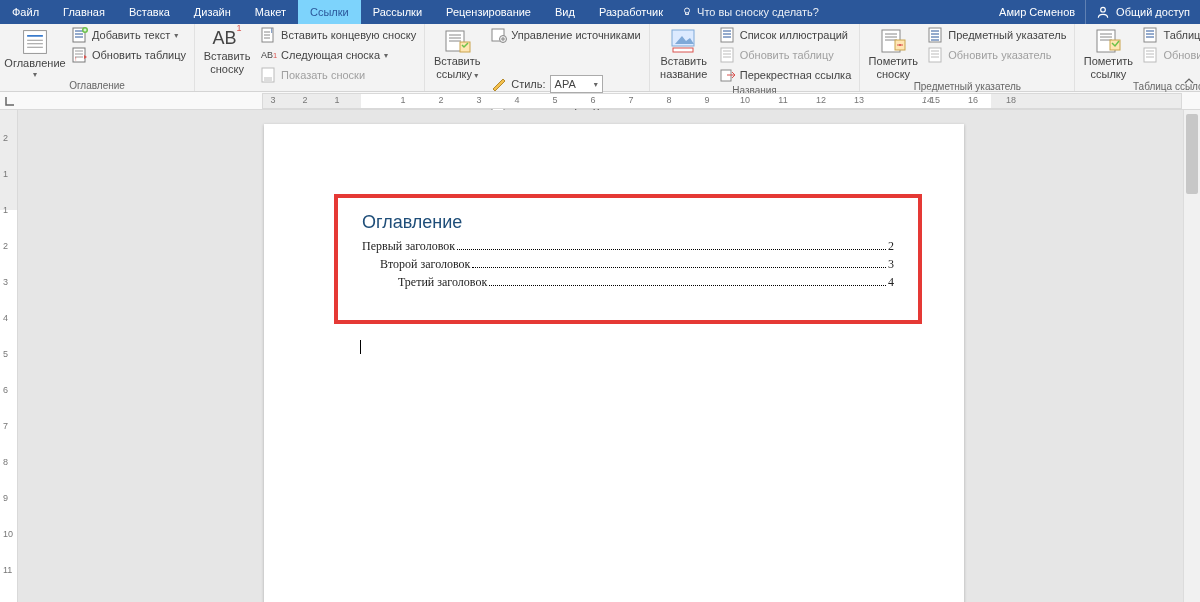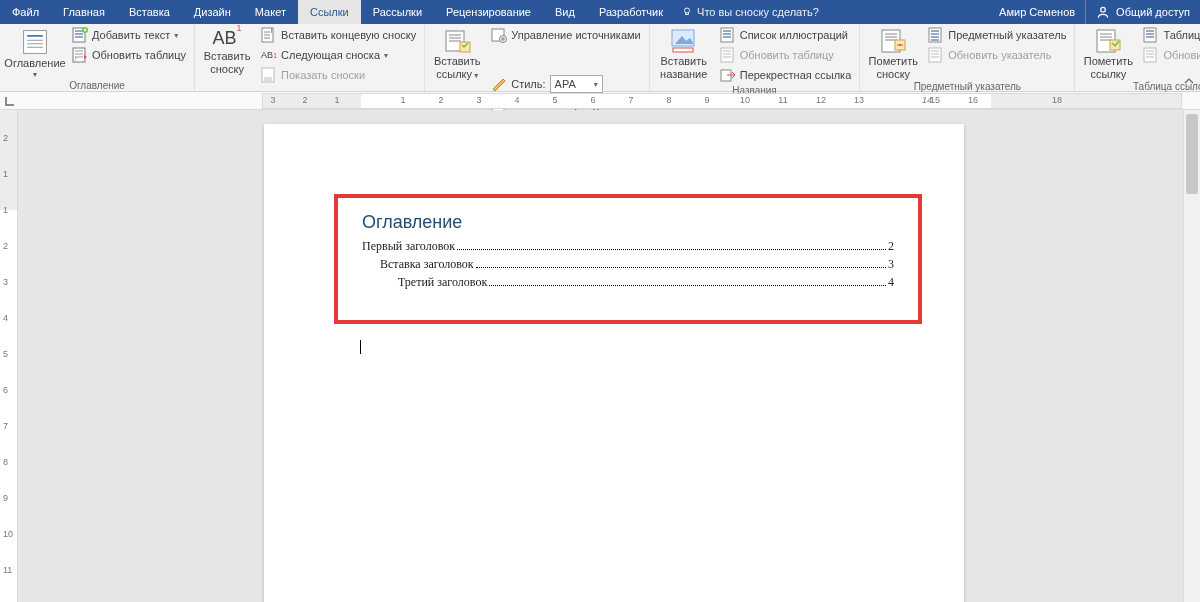--- a/index.html
+++ b/index.html
@@ -1,20 +1,20 @@
 <!DOCTYPE html>
 <html><head>
 <meta charset="utf-8">
 <style>
   * { box-sizing: border-box; margin: 0; padding: 0; }
   body { font-family: "Segoe UI", Tahoma, sans-serif; font-size: 11px; background: #e6e6e6; width: 1200px; height: 602px; overflow: hidden; position: relative; }
   
   .tabbar { background: #2b579a; height: 24px; display: flex; align-items: center; color: #fff; position: relative; }
   .tab { padding: 0 12px; height: 24px; line-height: 24px; cursor: pointer; }
-  .tab.active { background: #e5e5e5; color: #2b579a; }
+  .tab.active { background: #7dd3fc; color: #2b579a; }
   .tell-me { display: flex; align-items: center; gap: 4px; opacity: .9; margin-left: 6px;}
   .spacer { flex: 1; }
   .user { padding: 0 10px; }
   .share { display: flex; align-items: center; gap: 6px; padding: 0 10px; border-left: 1px solid rgba(255,255,255,.25); height: 24px;}
   
   .ribbon { background: #f3f3f3; border-bottom: 1px solid #d4d4d4; height: 68px; display: flex; position: relative;}
   .group { border-right: 1px solid #e1e1e1; padding: 2px 6px 0 6px; display: flex; flex-direction: column; }
   .group-body { flex: 1; display: flex; align-items: flex-start; gap: 6px;}
   .group-label { text-align: center; font-size: 10px; color: #666; padding: 1px 0 2px 0;}
   .big-btn { display: flex; flex-direction: column; align-items: center; justify-content: flex-end; width: 58px; padding-top: 2px; gap: 1px; cursor: pointer;}
@@ -380,21 +380,21 @@
         <span class="num" style="left: 368px;">7</span>
         <span class="num" style="left: 406px;">8</span>
         <span class="num" style="left: 444px;">9</span>
         <span class="num" style="left: 482px;">10</span>
         <span class="num" style="left: 520px;">11</span>
         <span class="num" style="left: 558px;">12</span>
         <span class="num" style="left: 596px;">13</span>
         <span class="num" style="left: 664px; font-style: italic;">14</span>
         <span class="num" style="left: 672px;">15</span>
         <span class="num" style="left: 710px;">16</span>
-        <span class="num" style="left: 794px; text-align: center;">18</span>
+        <span class="num" style="left: 748px; text-align: center;">18</span>
       </div>
   </div>
 </div>
 
 <div class="workspace">
   <div class="vruler">
     <div class="margin-t"></div>
     <div id="vticks">
         <span class="num" style="top: 28px;">2</span>
         <span class="num" style="top: 64px;">1</span>
@@ -416,21 +416,21 @@
     <div class="page">
       <div class="redbox">
         <div class="toc-title">Оглавление</div>
         <div id="toc-entries">
             <div class="toc-line l1">
               <span class="txt">Первый заголовок </span>
               <span class="dots"></span>
               <span class="pg"> 2</span>
             </div>
             <div class="toc-line l2">
-              <span class="txt">Вставка заголовок </span>
+              <span class="txt">Второй заголовок </span>
               <span class="dots"></span>
               <span class="pg"> 3</span>
             </div>
             <div class="toc-line l3">
               <span class="txt">Третий заголовок </span>
               <span class="dots"></span>
               <span class="pg"> 4</span>
             </div>
           </div>
       </div>

